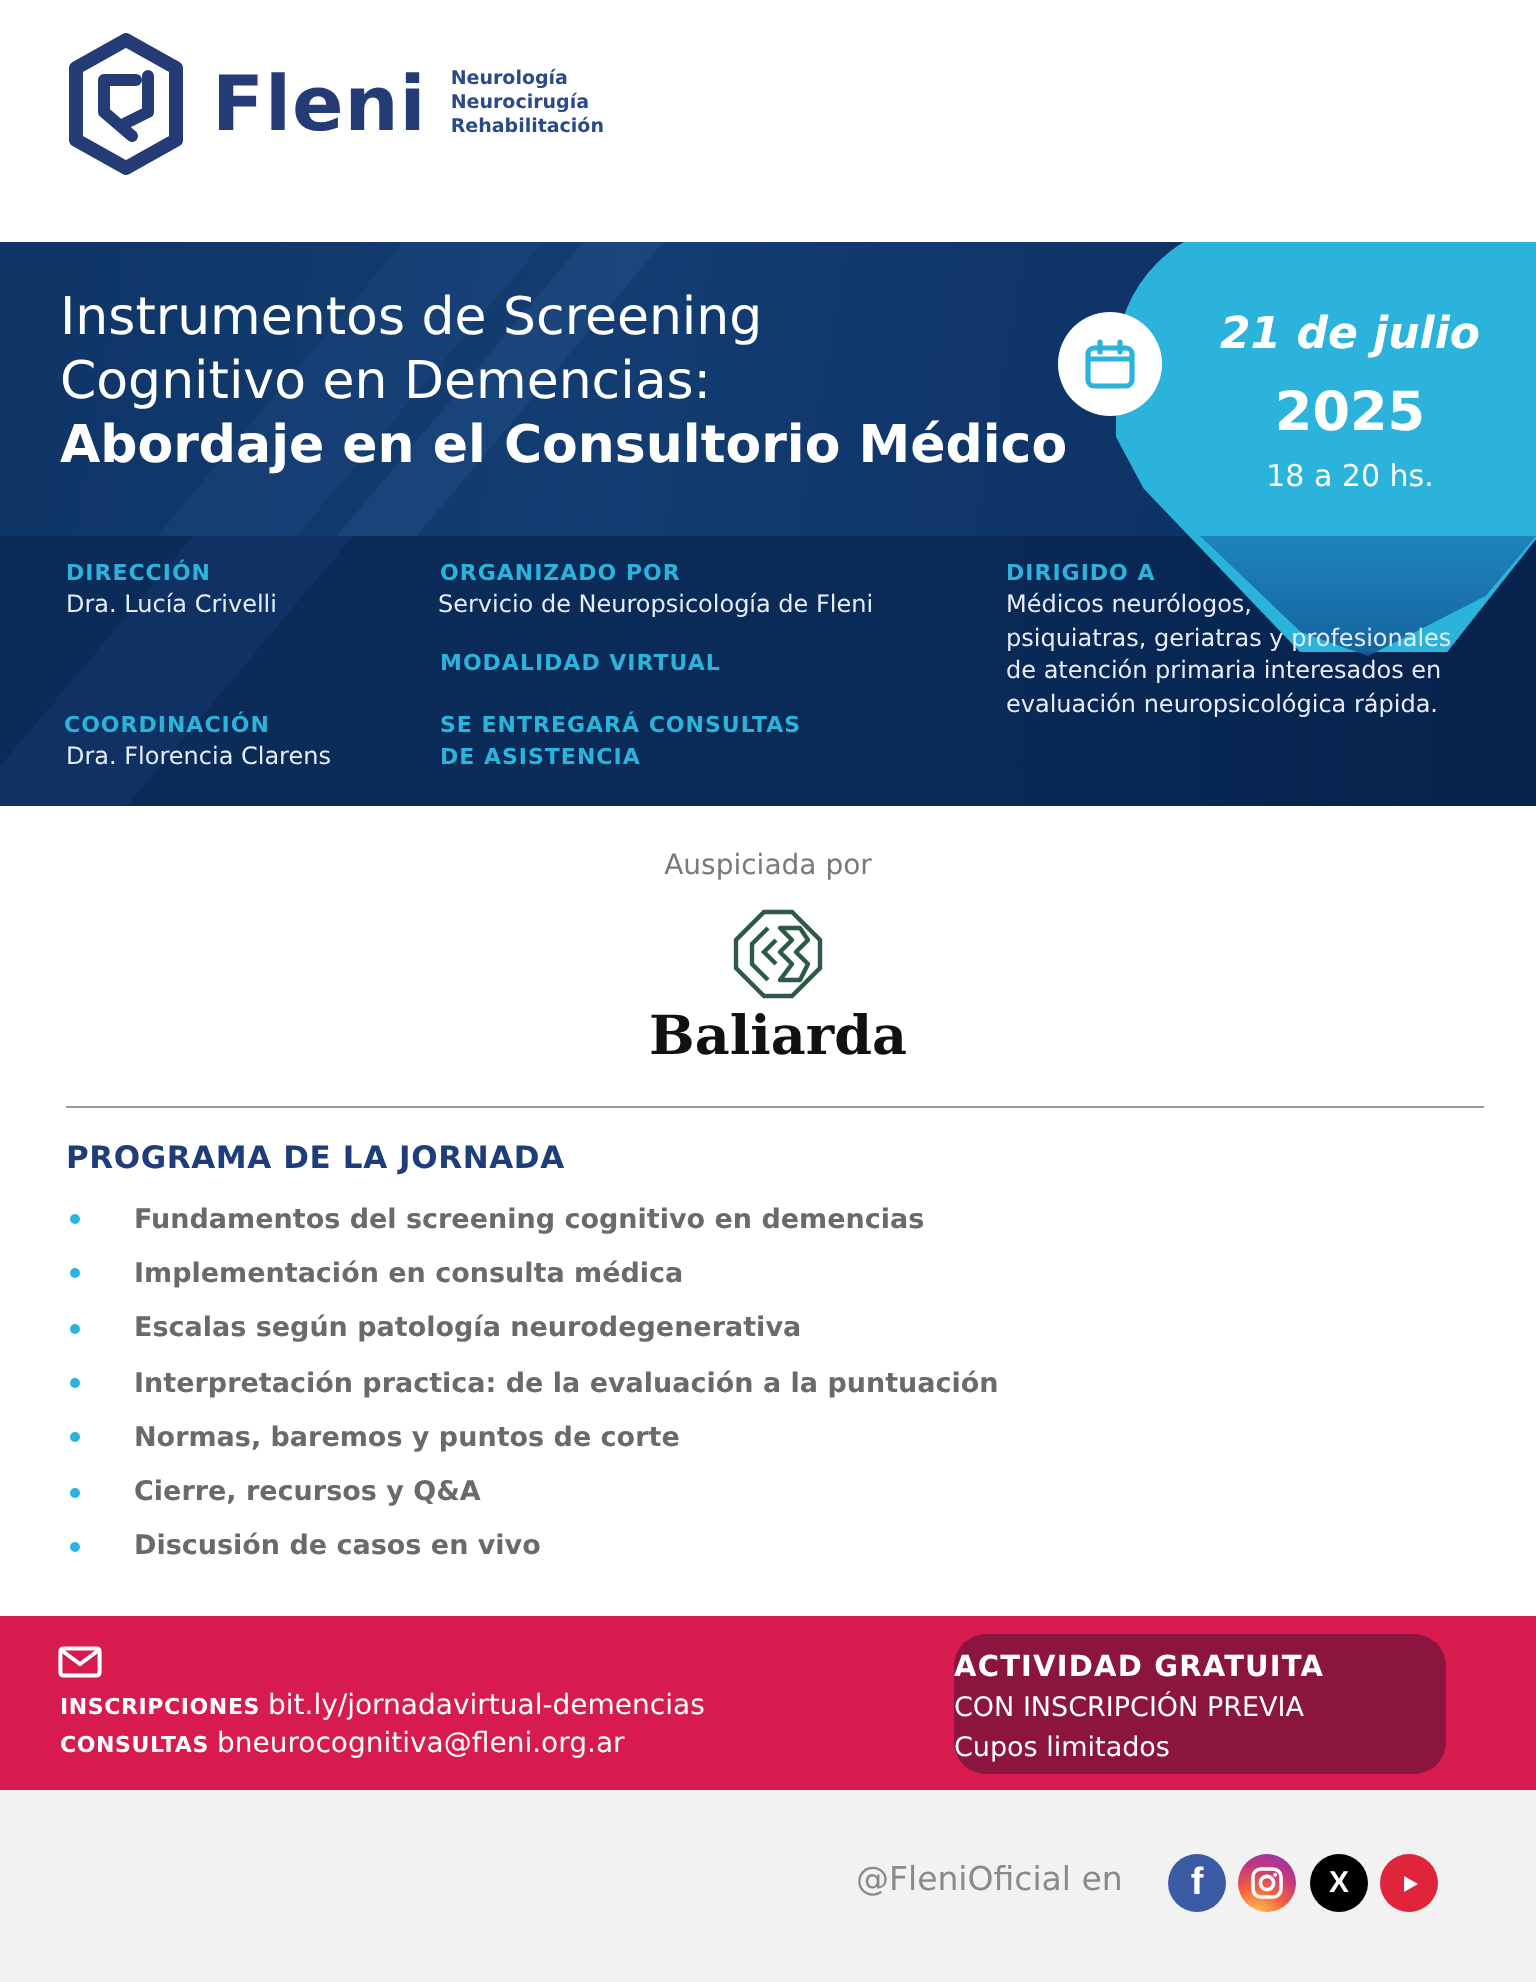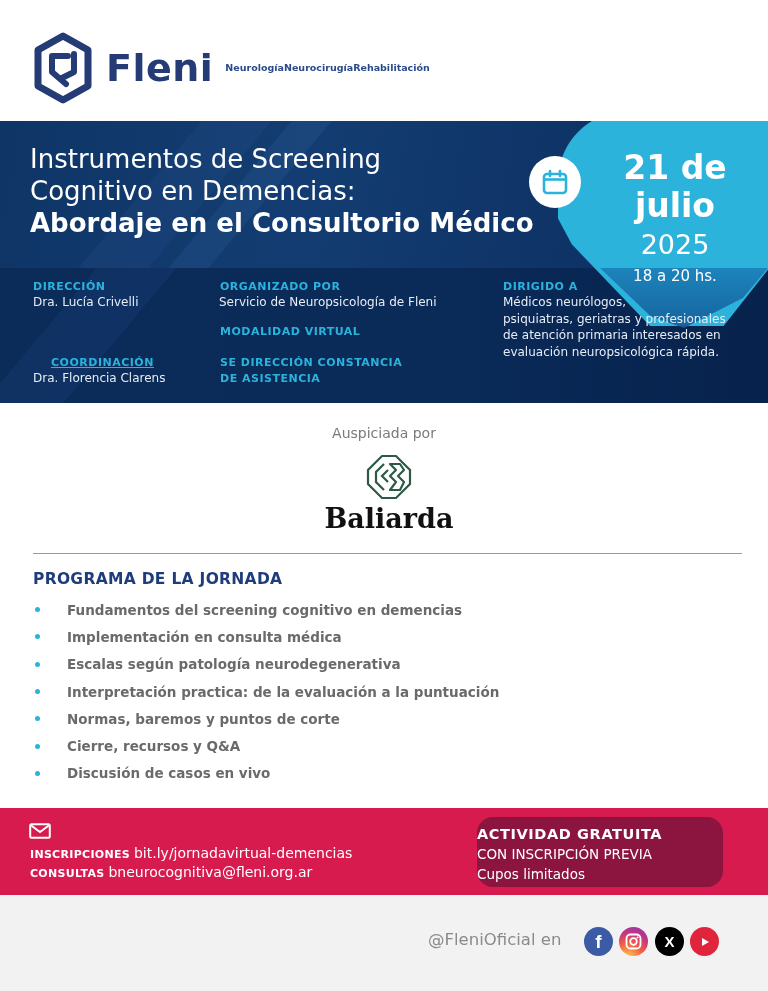--- a/index.html
+++ b/index.html
@@ -1,40 +1,40 @@
 <!DOCTYPE html>
 <html><head>
 <meta charset="utf-8">
 <style>
   * { box-sizing: border-box; margin: 0; padding: 0; }
   html, body { width: 768px; height: 991px; background: #ffffff; overflow: hidden; }
   body { font-family: "DejaVu Sans", sans-serif; position: relative; }
 
   
-  .logo-area { position: absolute; left: 32px; top: 32px; height: 72px; display: flex; align-items: center; }
+  .logo-area { position: absolute; left: 32px; top: 16px; height: 72px; display: flex; align-items: center; }
   .logo-mark { width: 62px; height: 72px; }
   .logo-word { font-family: "DejaVu Sans", sans-serif; font-weight: bold; font-size: 38px; color: #243b76; margin-left: 12px; letter-spacing: 0.5px; }
-  .logo-tag { margin-left: 12px; display: flex; flex-direction: row; font-size: 9.5px; font-weight: bold; color: #2a4a8a; line-height: 12px; }
+  .logo-tag { margin-left: 12px; display: flex; flex-direction: column; font-size: 9.5px; font-weight: bold; color: #2a4a8a; line-height: 12px; }
 
   
   .banner { position: absolute; left: 0; top: 121px; width: 768px; height: 282px; background: #0c2e5e; overflow: hidden; }
   .banner-top { position: absolute; left: 0; top: 0; width: 768px; height: 147px; background: linear-gradient(100deg, #0f3566 0%, #133d72 40%, #0f3468 70%, #0c2f60 100%); }
   .stripe { position: absolute; background: rgba(40,80,140,0.25); transform: skewX(-40deg); }
   .banner-bottom { position: absolute; left: 0; top: 147px; width: 768px; height: 135px; background: linear-gradient(90deg, #0b2b58 0%, #0a2a58 60%, #07224c 100%); }
   .cyan-shape { position: absolute; left: 558px; top: -10px; width: 230px; height: 215px; background: #2bb3dc; border-radius: 70px 0 0 0; clip-path: polygon(0 0, 100% 0, 100% 62%, 72% 100%, 40% 100%, 6% 62%, 0 50%); }
   .cyan-shape-low { position: absolute; left: 600px; top: 147px; width: 168px; height: 60px; background: linear-gradient(180deg, #1c7fb8, #135a97); clip-path: polygon(0 0, 100% 0, 85% 50%, 50% 100%, 30% 80%); opacity: 0.9; }
 
   .title { position: absolute; left: 30px; top: 22px; color: #ffffff; font-size: 26px; line-height: 32px; }
   .title .t-reg { display: block; font-weight: normal; }
   .title .t-bold { display: block; font-weight: bold; }
 
   .cal-circle { position: absolute; left: 529px; top: 35px; width: 52px; height: 52px; border-radius: 50%; background: #ffffff; display: flex; align-items: center; justify-content: center; }
   .date-block { position: absolute; left: 600px; top: 28px; width: 150px; text-align: center; color: #ffffff; }
-  .date-day { font-size: 33px; font-weight: bold; line-height: 38px; }
-  .date-year { font-size: 27px; font-weight: normal; line-height: 40px; }
+  .date-day { font-size: 22px; font-weight: bold; line-height: 38px; font-style: italic; }
+  .date-year { font-size: 27px; font-weight: bold; line-height: 40px; }
   .date-time { font-size: 15px; line-height: 22px; }
 
   .info-label { position: absolute; color: #2bb3dc; font-size: 11px; font-weight: bold; letter-spacing: 0.5px; }
   .info-value { position: absolute; color: #e6edf5; font-size: 12px; line-height: 16.5px; }
 
   
   .sponsor-label { position: absolute; left: 0; width: 768px; top: 425px; text-align: center; color: #7a7a7a; font-size: 14px; }
   .sponsor-mark { position: absolute; left: 366px; top: 454px; width: 46px; height: 46px; }
   .sponsor-name { position: absolute; left: 0; width: 778px; top: 503px; text-align: center; font-family: "DejaVu Serif", serif; font-weight: bold; font-size: 27px; color: #111111; }
 
@@ -109,29 +109,29 @@
 
   <div class="date-block">
     <div class="date-day">21 de julio</div>
     <div class="date-year">2025</div>
     <div class="date-time">18 a 20 hs.</div>
   </div>
 
   <div class="info-label" style="left:33px; top:159px;">DIRECCIÓN</div>
   <div class="info-value" style="left:33px; top:173px;">Dra. Lucía Crivelli</div>
 
-  <div class="info-label" style="left:51px; top:235px;text-decoration:underline;">COORDINACIÓN</div>
+  <div class="info-label" style="left:32px; top:235px;">COORDINACIÓN</div>
   <div class="info-value" style="left:33px; top:249px;">Dra. Florencia Clarens</div>
 
   <div class="info-label" style="left:220px; top:159px;">ORGANIZADO POR</div>
   <div class="info-value" style="left:219px; top:173px;">Servicio de Neuropsicología de Fleni</div>
 
   <div class="info-label" style="left:220px; top:204px;">MODALIDAD VIRTUAL</div>
 
-  <div class="info-label" style="left:220px; top:235px;">SE DIRECCIÓN CONSTANCIA</div>
+  <div class="info-label" style="left:220px; top:235px;">SE ENTREGARÁ CONSULTAS</div>
   <div class="info-label" style="left:220px; top:251px;">DE ASISTENCIA</div>
 
   <div class="info-label" style="left:503px; top:159px;">DIRIGIDO A</div>
   <div class="info-value" style="left:503px; top:173px;">
     <div>Médicos neurólogos,</div>
     <div>psiquiatras, geriatras y profesionales</div>
     <div>de atención primaria interesados en</div>
     <div>evaluación neuropsicológica rápida.</div>
   </div>
 </div>

